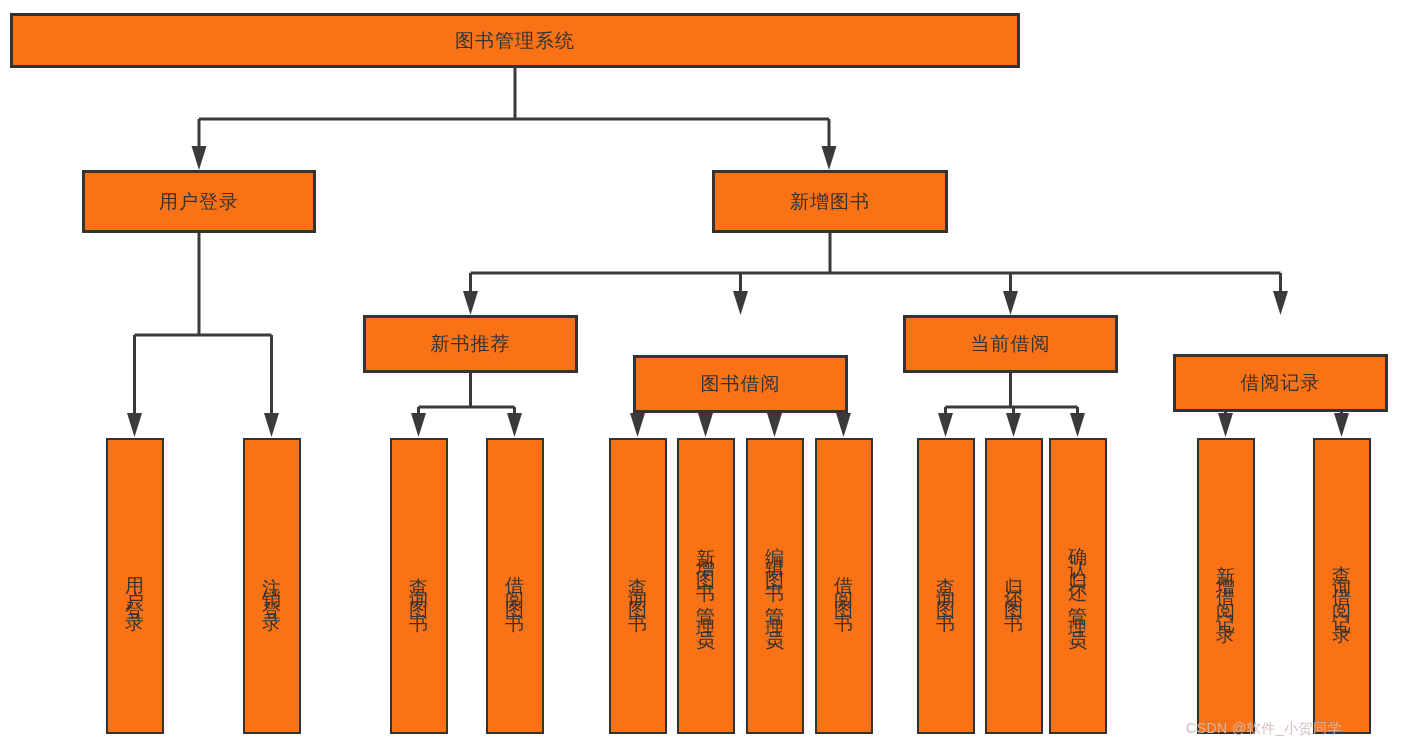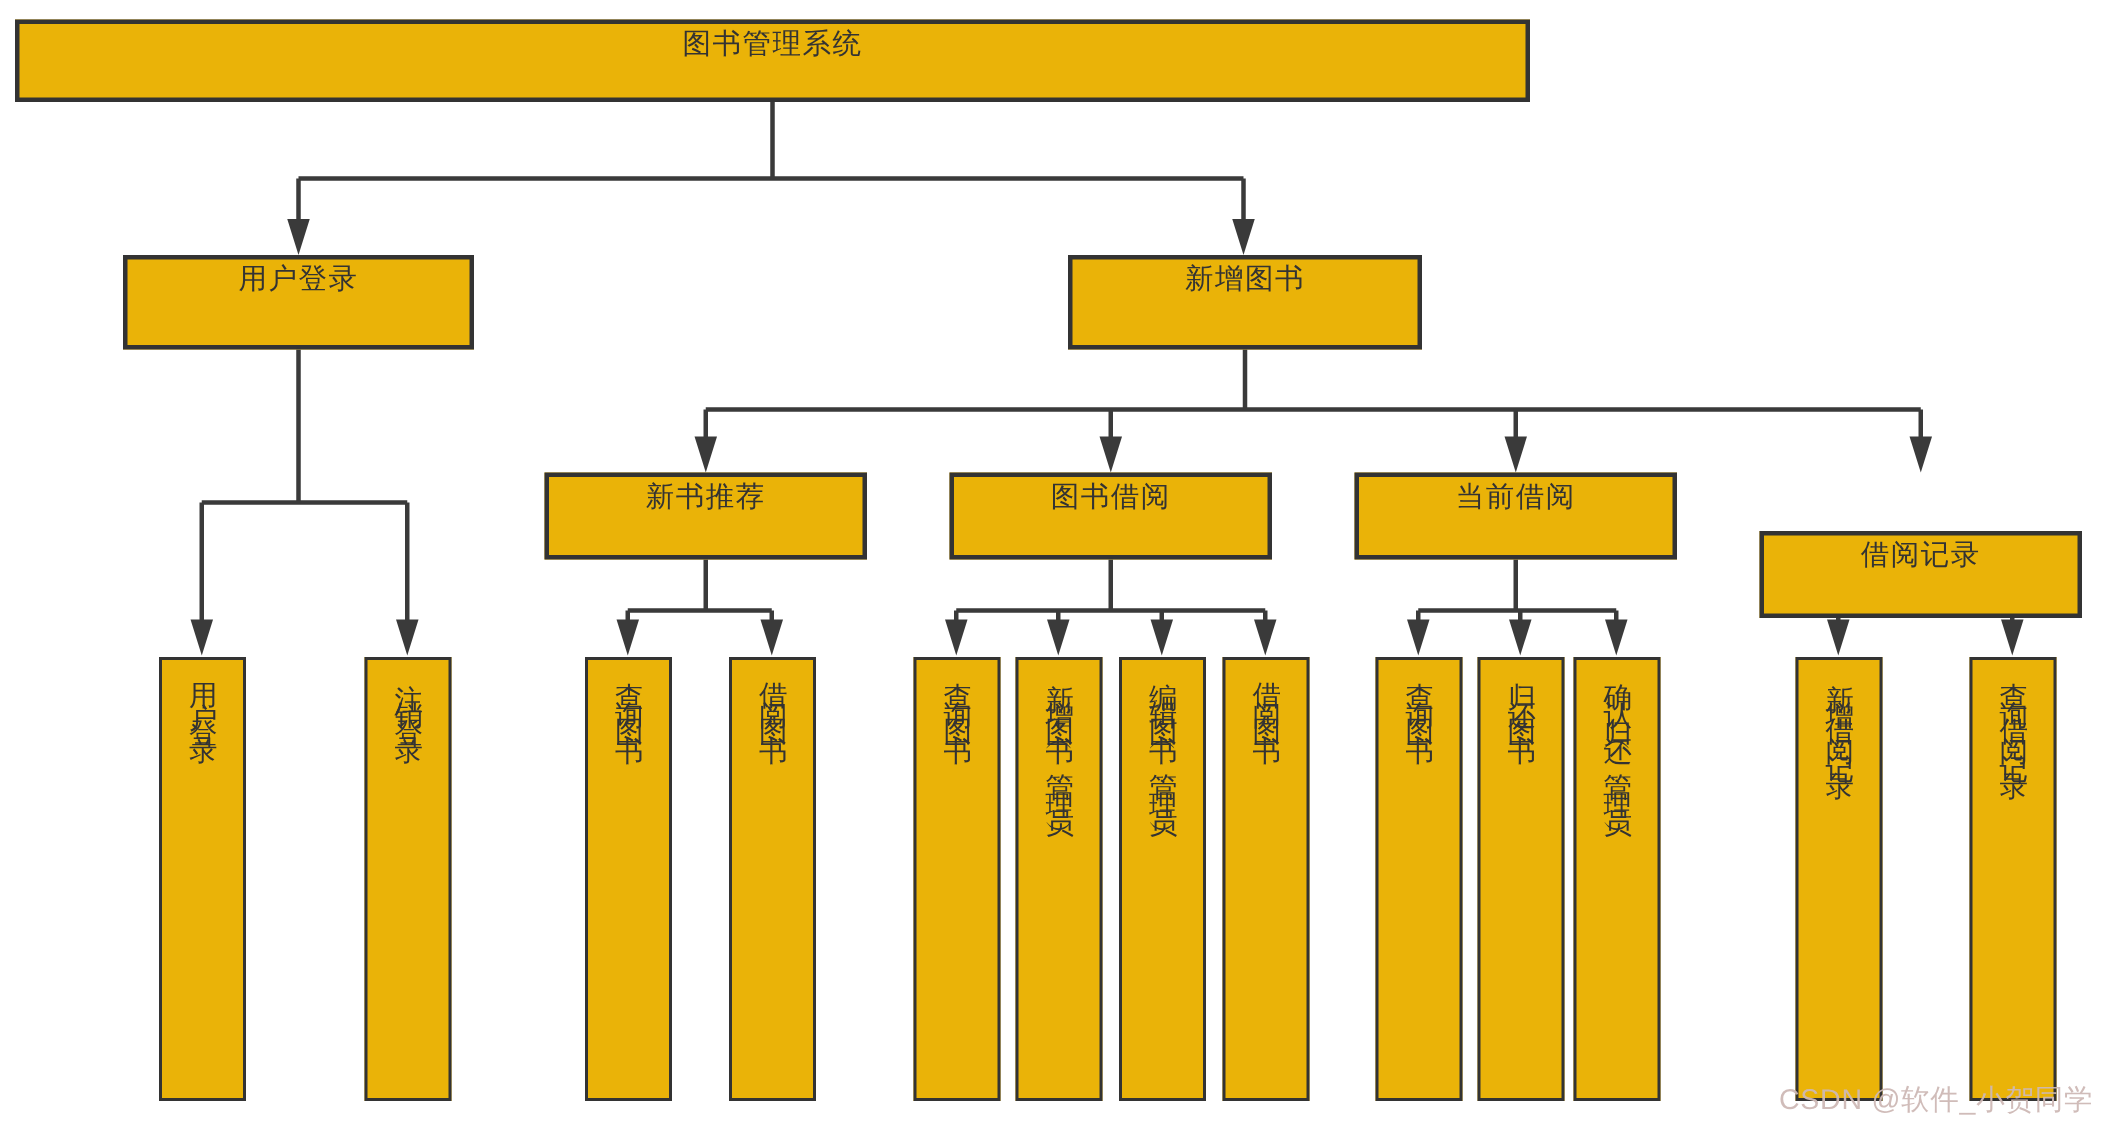--- a/index.html
+++ b/index.html
@@ -17,36 +17,37 @@
   }
   #connectors {
     position: absolute;
     left: 0; top: 0;
     width: 1405px;
     height: 747px;
     pointer-events: none;
   }
   .node {
     position: absolute;
-    background: #eab308;
+    background: #f97316;
     border: 3px solid #333333;
     box-sizing: border-box;
     display: flex;
+    align-items: center;
     justify-content: center;
     color: #333333;
     font-size: 19px;
     letter-spacing: 1px;
     z-index: 2;
   }
   .root-box   { left: 10px;  top: 13px;  width: 1010px; height: 55px; }
   .l2-login   { left: 82px;  top: 170px; width: 234px;  height: 63px; }
   .l2-mgmt    { left: 712px; top: 170px; width: 236px;  height: 63px; }
   .l3         { top: 315px;  width: 215px; height: 58px; }
   .l3-newbook { left: 363px; }
-  .l3-borrow  { left: 633px; }
+  .l3-borrow  { left: 633px; margin-top: 40px; }
   .l3-current { left: 903px; }
   .l3-records { left: 1173px; margin-top: 39px; }
   .leaf {
     top: 438px;
     width: 58px;
     height: 296px;
     border-width: 2.5px;
   }
   .leaf .vtext {
     writing-mode: vertical-rl;
@@ -67,21 +68,21 @@
   .leaf-g3d { left: 815px; }
   .leaf-g4a { left: 917px; }
   .leaf-g4b { left: 985px; }
   .leaf-g4c { left: 1049px; }
   .leaf-g5a { left: 1197px; }
   .leaf-g5b { left: 1313px; }
   #watermark {
     position: absolute;
     left: 1186px;
     top: 720px;
-    font-size: 19px;
+    font-size: 14px;
     color: rgba(205, 184, 181, 0.95);
     z-index: 5;
     white-space: nowrap;
     letter-spacing: 0.5px;
   }
   .cline { stroke: #3a3a3a; stroke-width: 3; fill: none; }
   .ahead { fill: #3a3a3a; stroke: none; }
 </style>
 </head>
 <body>

